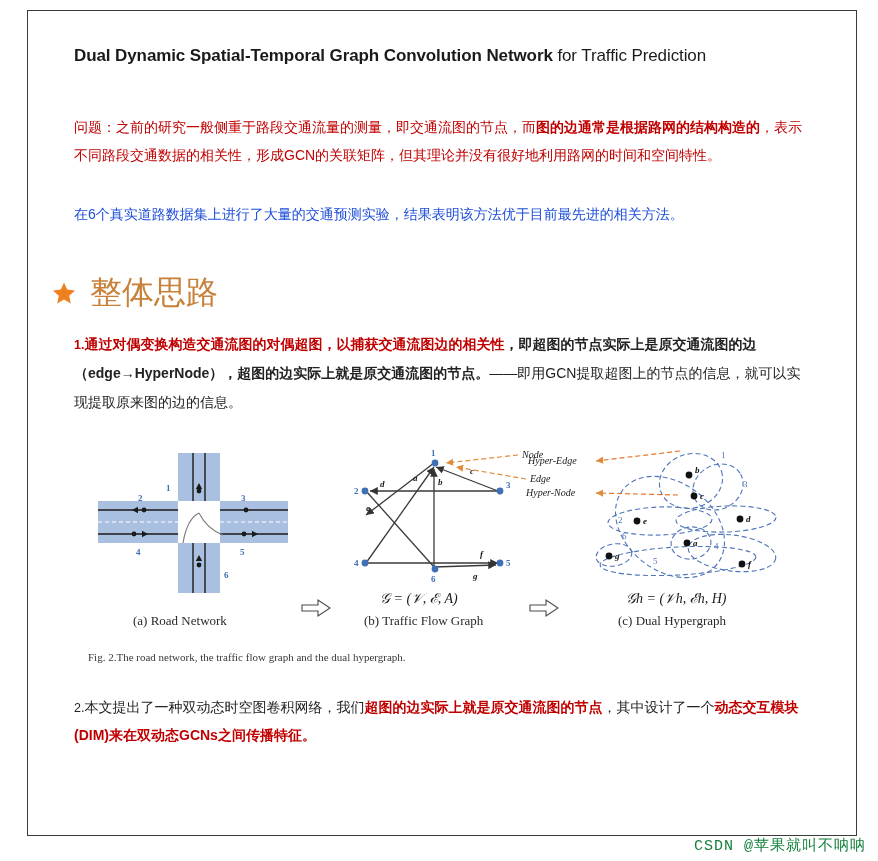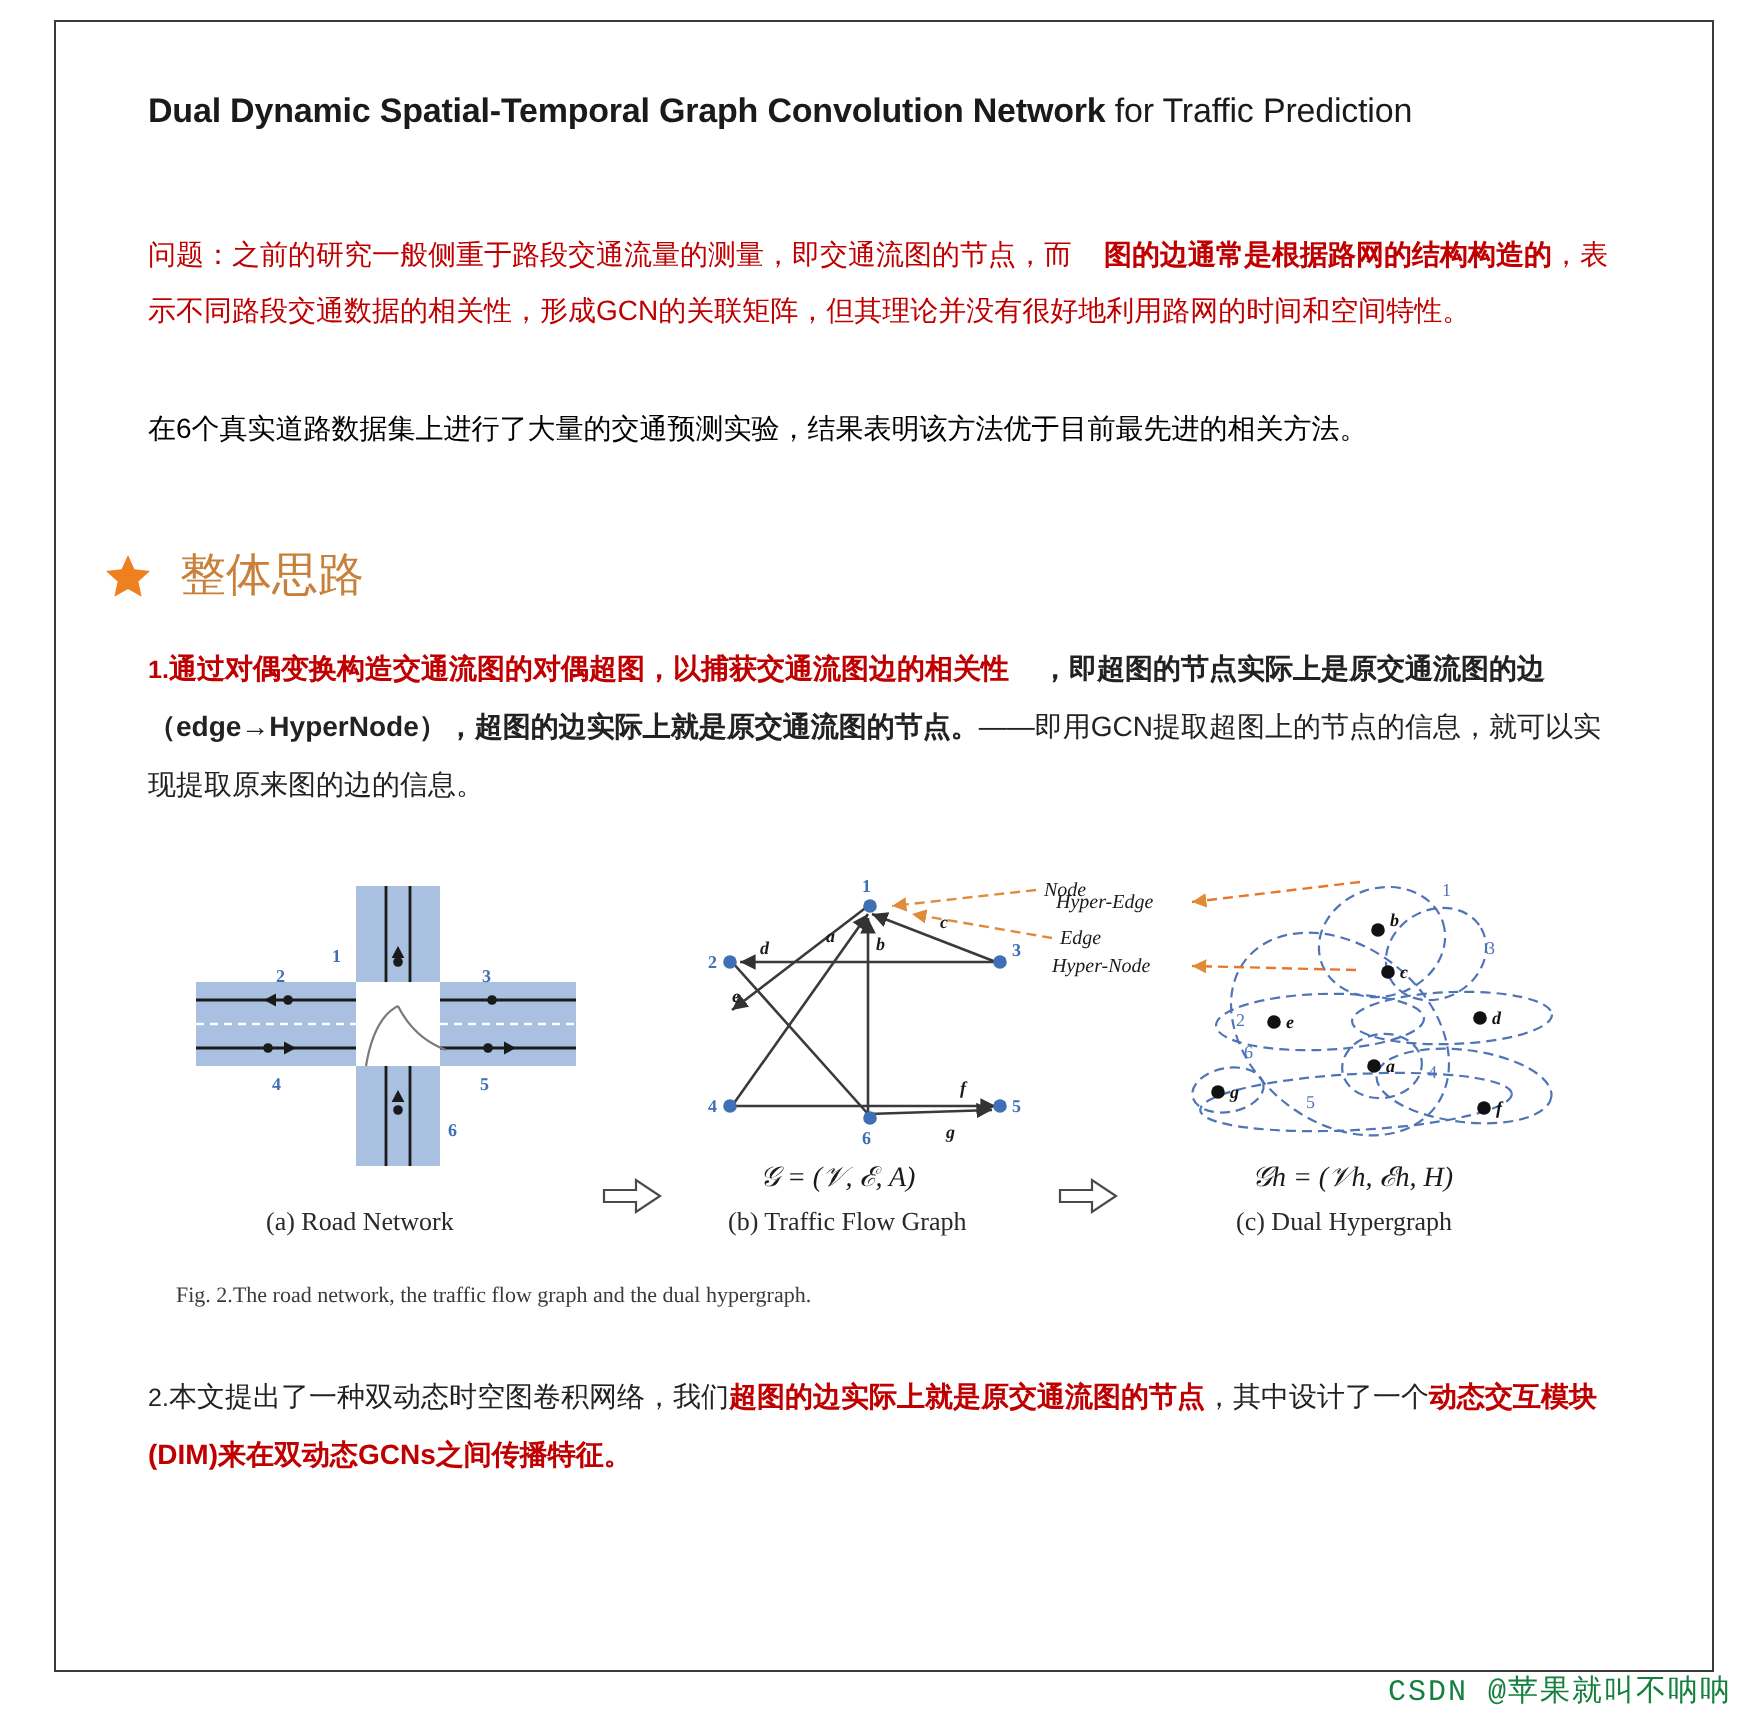--- a/index.html
+++ b/index.html
@@ -42,40 +42,40 @@
 
   
   .para {
     font-size: 14px;
     line-height: 2.06;
     color: #222222;
     margin: 0;
   }
   .p-red   { color: #c00000; margin-top: 44px; }
   .p-black { color: #222222; margin-top: 30px; }
-  .p-third { color: #000000; margin-top: 30px; }
-  .bold { font-weight: bold; margin-left: 16px; }
+  .p-third { color: #1d4ed8; margin-top: 30px; }
+  .bold { font-weight: bold; }
   .redb { color: #c00000; font-weight: bold; }
 
   
   .section-head {
     display: flex;
     align-items: center;
     gap: 14px;
     margin-top: 46px;
     margin-left: -22px;
   }
   .star-icon {
     width: 24px;
     height: 24px;
     flex: 0 0 auto;
     display: block;
   }
   .section-title {
-    font-size: 23px;
+    font-size: 32px;
     color: #c8813a;
     line-height: 1.1;
     font-weight: normal;
     margin: 0;
   }
 
   
   .list-item {
     font-size: 14px;
     line-height: 2.06;

